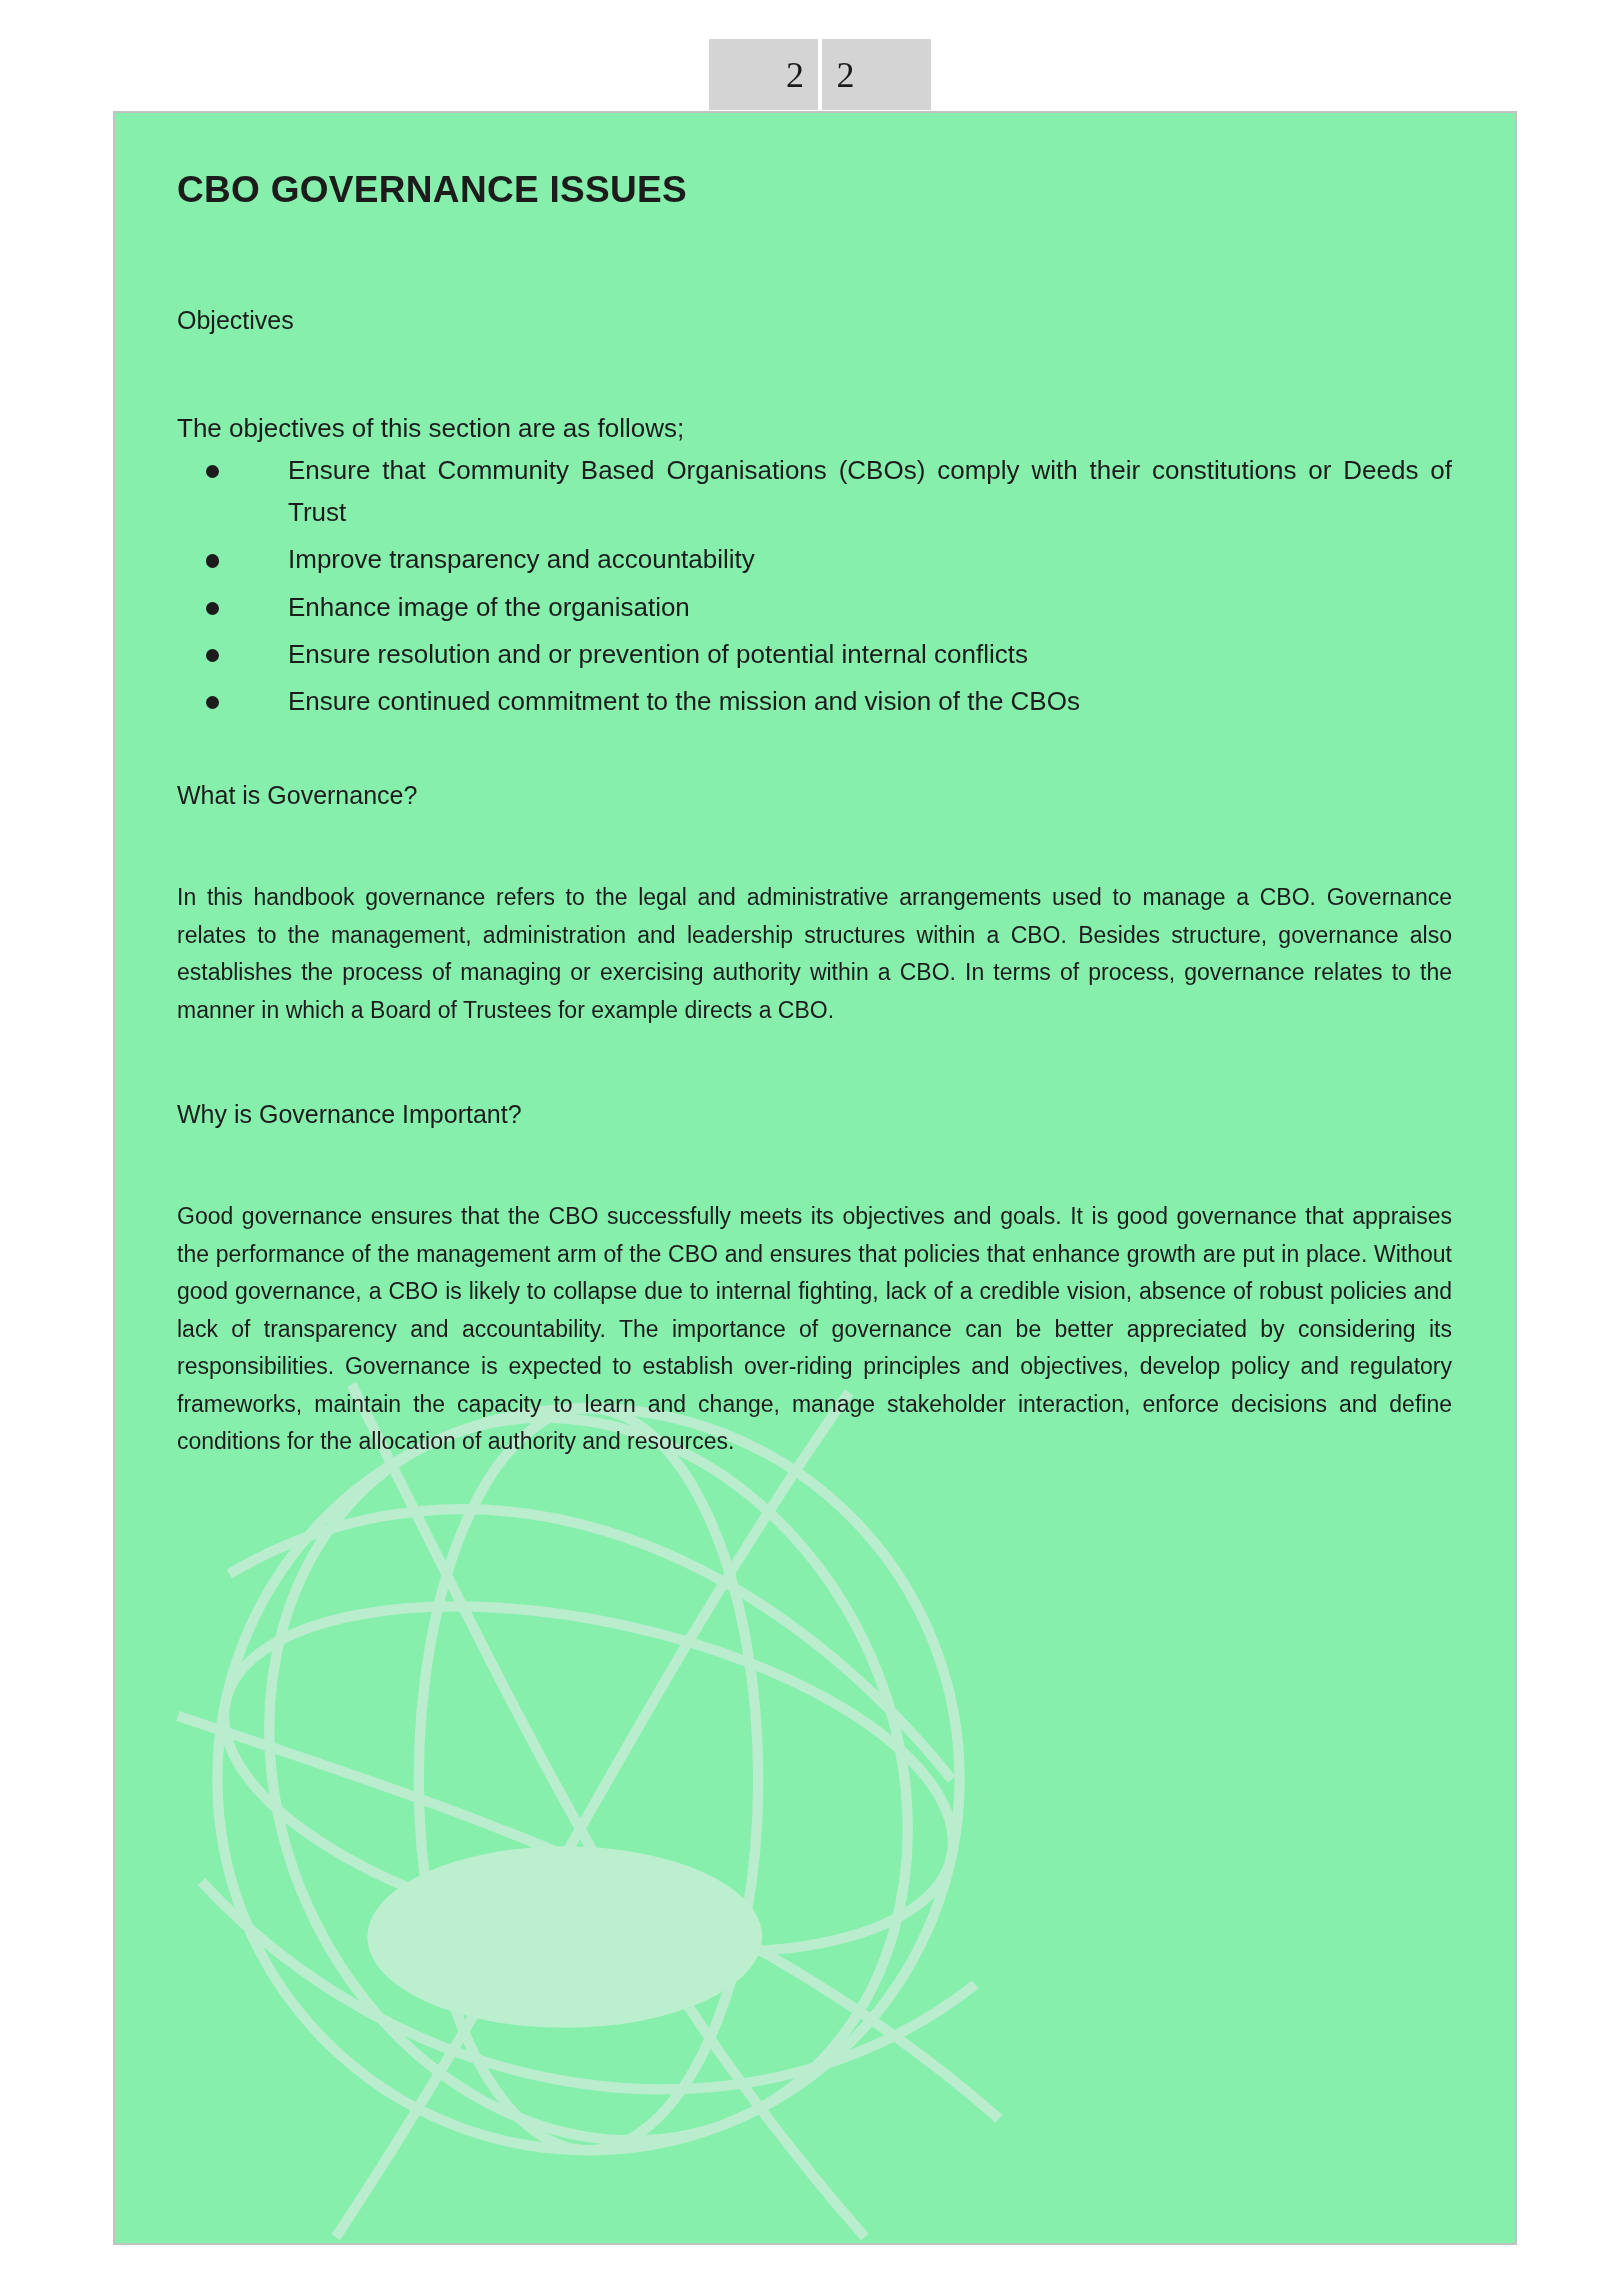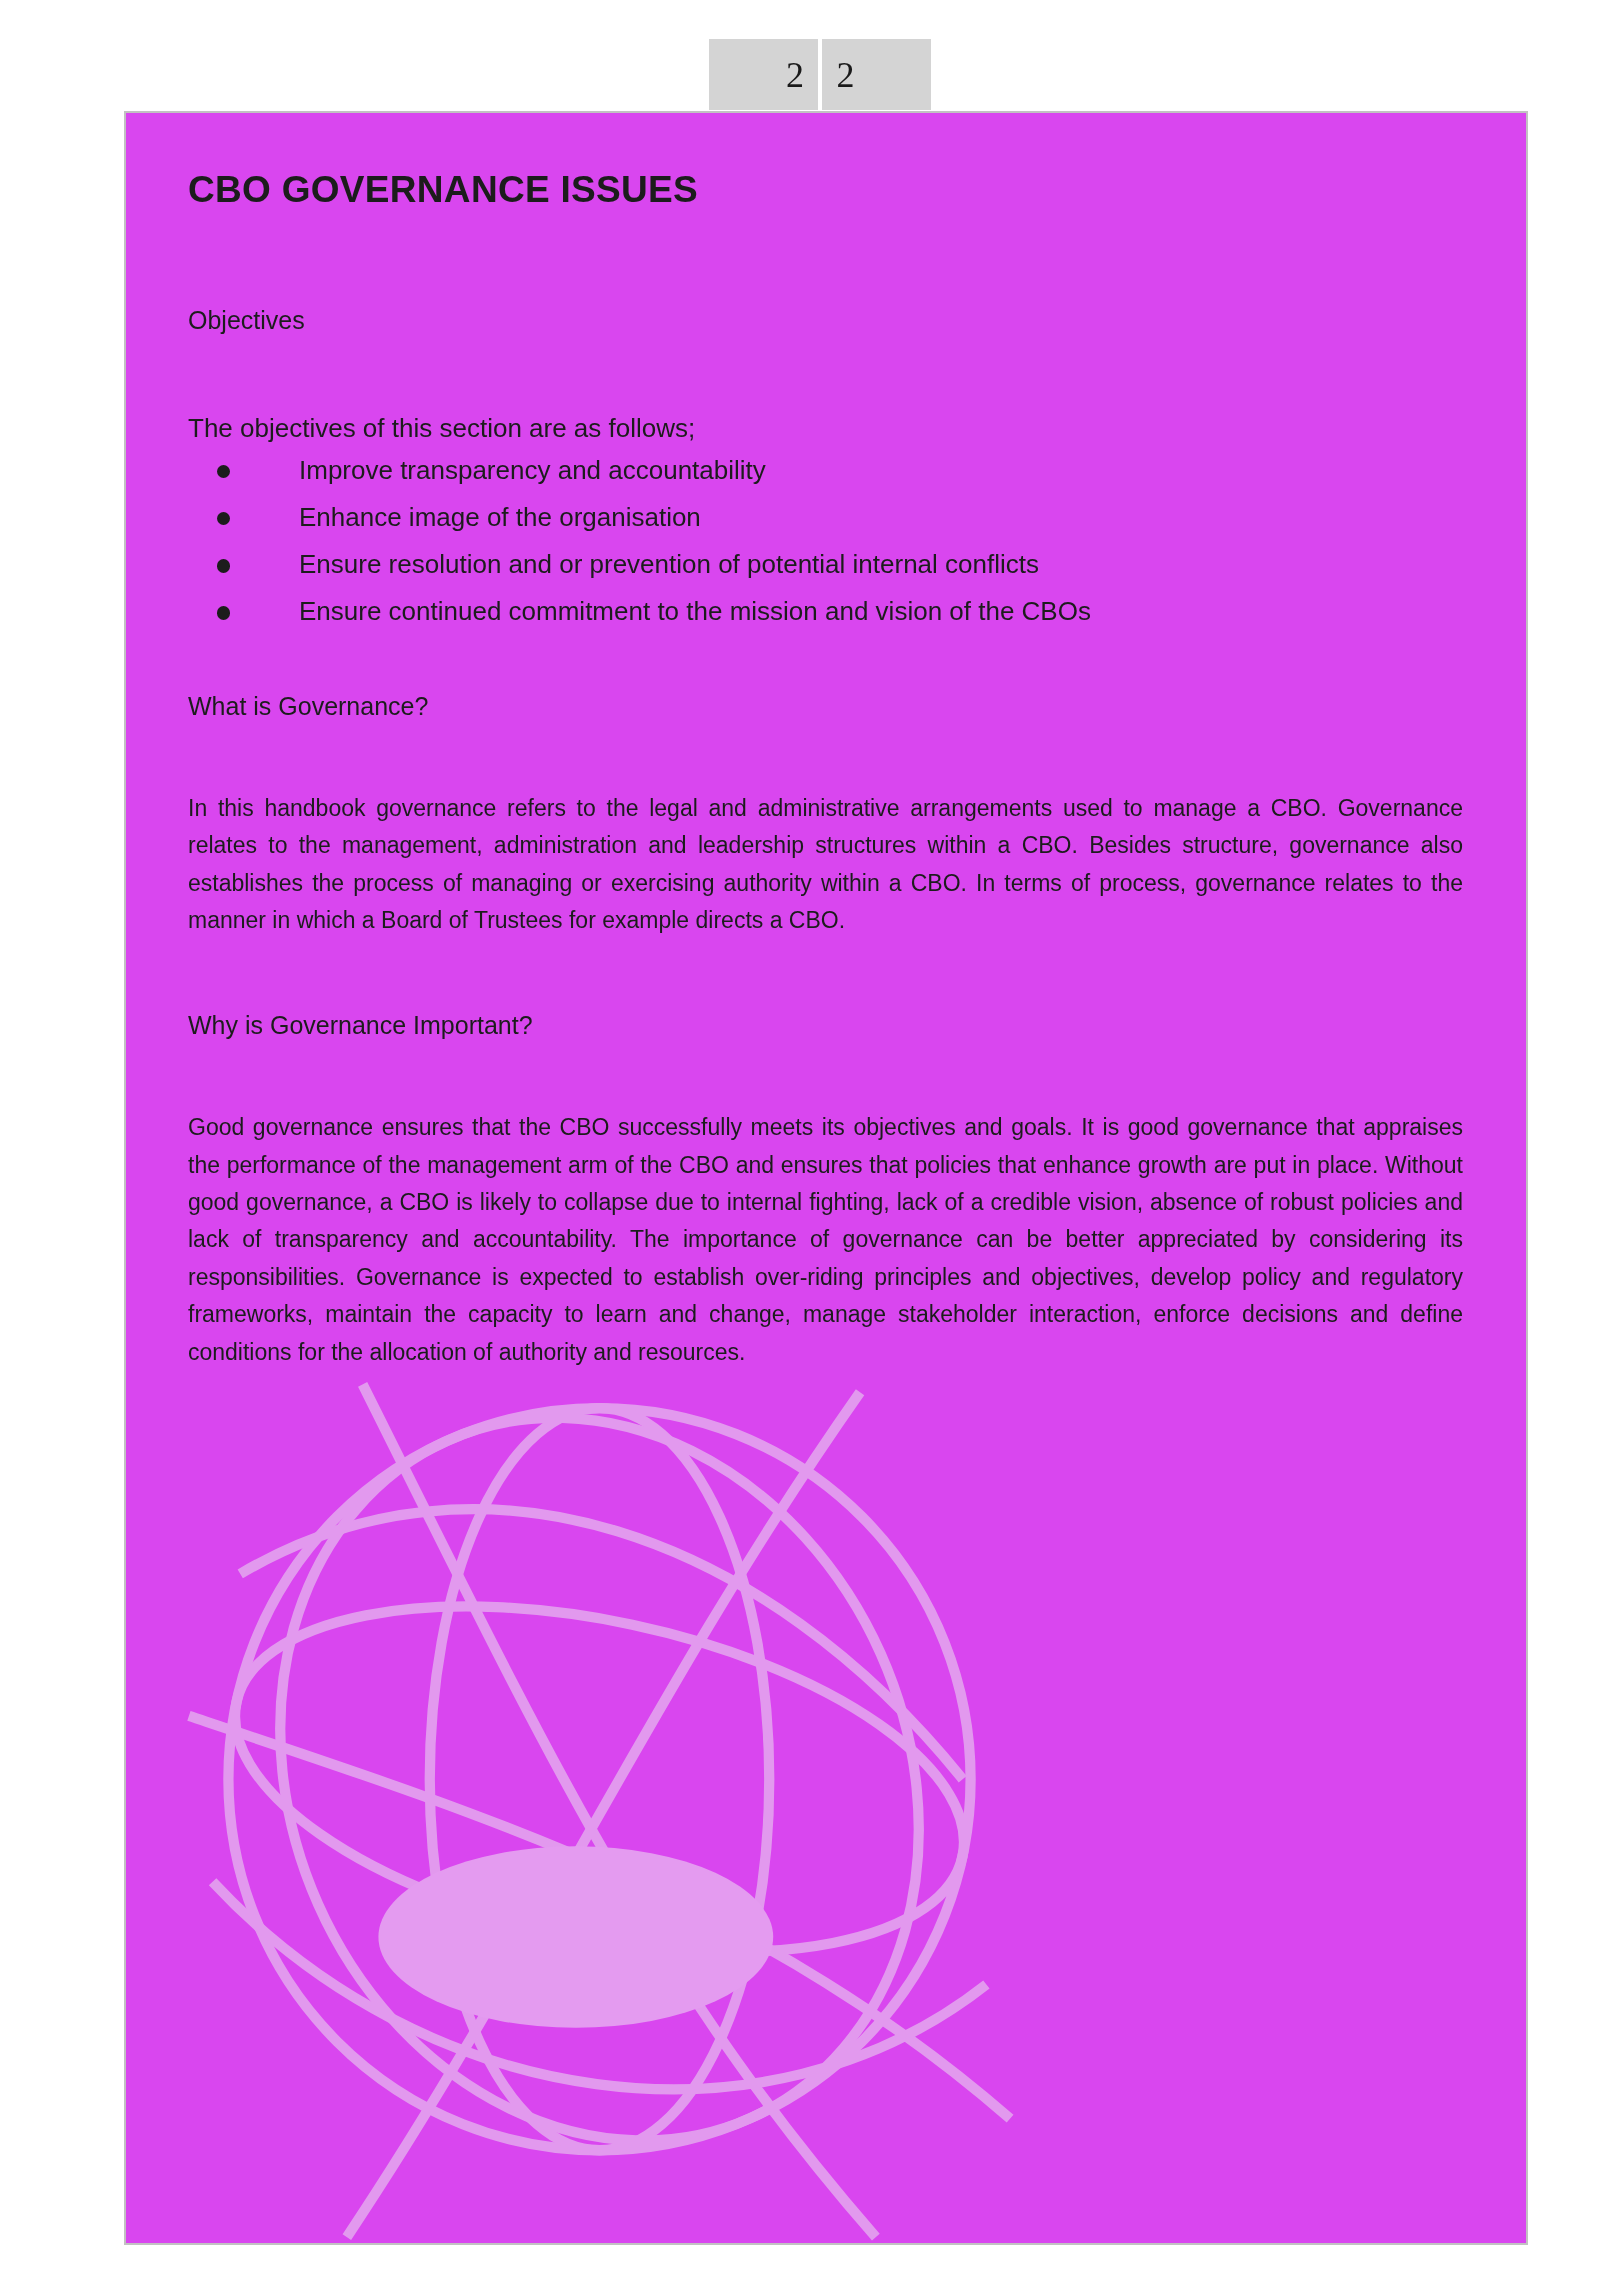--- a/index.html
+++ b/index.html
@@ -36,26 +36,26 @@
     font-size: 36px;
     color: #1a1a1a;
     line-height: 1;
   }
   .page-tab.tab-left  { justify-content: flex-end; padding-right: 14.2px; }
   .page-tab.tab-right { justify-content: flex-start; padding-left: 14.2px; }
 
   
   .page-sheet {
     position: absolute;
-    left: 124px;
+    left: 113px;
     top: 111px;
     width: 1404px;
     height: 2134px;
     border: 2.4px solid #c2c2c2;
-    background: #d946ef;
+    background: #86efac;
     box-sizing: border-box;
     overflow: hidden;
   }
 
   
   .watermark {
     position: absolute;
     left: 39px;
     top: 1224px;
     width: 869px;
@@ -175,20 +175,21 @@
 
     <div class="sp-title-obj"></div>
 
     <h2 class="section-heading">Objectives</h2>
 
     <div class="sp-obj-intro"></div>
 
     <p class="intro-line">The objectives of this section are as follows;</p>
 
     <ul class="objectives-list">
+      <li>Ensure that Community Based Organisations (CBOs) comply with their constitutions or Deeds of Trust</li>
       <li>Improve transparency and accountability</li>
       <li>Enhance image of the organisation</li>
       <li>Ensure resolution and or prevention of potential internal conflicts</li>
       <li>Ensure continued commitment to the mission and vision of the CBOs</li>
     </ul>
 
     <div class="sp-list-gov"></div>
 
     <h2 class="section-heading">What is Governance?</h2>
 

